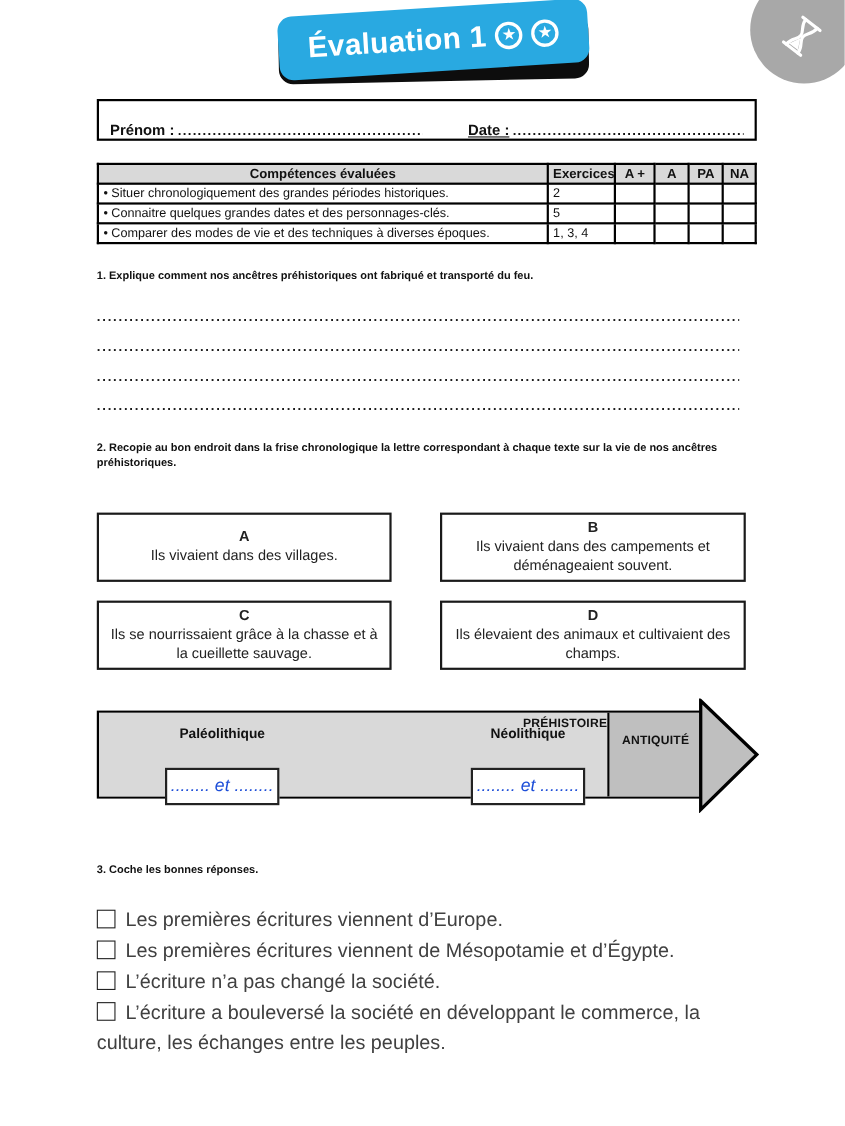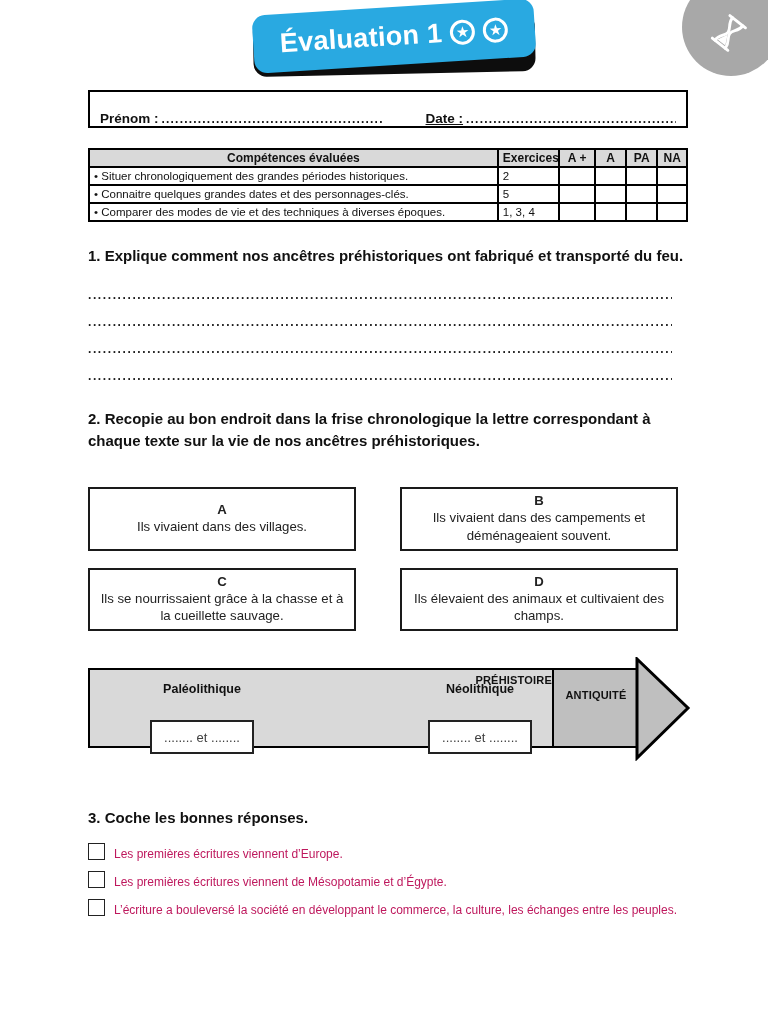--- a/index.html
+++ b/index.html
@@ -52,21 +52,21 @@
   .comp-table { border-collapse:collapse; margin-top:20px; width:600px; table-layout:fixed;border-radius:13px; }
   .comp-table th, .comp-table td {
     border:2px solid #000; font-size:11.5px; padding:1px 4px; height:14px;
     overflow:hidden; white-space:nowrap;
   }
   .comp-table th { background:#d9d9d9; text-align:center; font-weight:bold; font-size:12px; }
   .col-main { width:402px; } .col-ex { width:60px; } .col-ap { width:36px; }
   .col-a { width:30px; } .col-pa { width:31px; } .col-na { width:29px; }
 
   
-  .q-title { font-weight:bold; font-size:15px; line-height:1.45; }
+  .q-title { font-weight:bold; font-size:10px; line-height:1.45; }
   .q1-title { margin-top:23px; }
   .q2-title { margin-top:25px; width:594px; }
   .q3-title { margin-top:46px; }
 
   
   .answer-lines { margin-top:8px; }
   .answer-line {
     width:584px; height:27px; overflow:hidden; white-space:nowrap;
     letter-spacing:1.6px; font-size:12px; font-weight:bold; color:#1a1a1a;
     display:flex; align-items:flex-end;
@@ -91,31 +91,31 @@
     border:2px solid #000; display:flex;
   }
   .tl-prehistoire { flex:1; background:#d9d9d9; position:relative; }
   .tl-main-title { text-align:right; font-weight:bold; font-size:11px; padding-top:4px; letter-spacing:.2px; }
   .tl-period { position:absolute; width:104px; text-align:center; }
   .tl-period-pal { left:60px; top:12px; }
   .tl-period-neo { left:338px; top:12px; }
   .period-label { font-weight:bold; font-size:12.5px; margin-bottom:24px; }
   .answer-box {
     border:2px solid #222; background:#fff; height:30px;
-    display:flex; align-items:center; justify-content:center; font-size:13px; color:#404040;
+    display:flex; align-items:center; justify-content:center; font-size:16px; color:#1d4ed8;font-style:italic;
   }
   .tl-antiquite {
     width:86px; background:#bfbfbf; border-left:2px solid #000;
     font-weight:bold; font-size:11px; text-align:center; padding-top:19px;
     box-sizing:border-box; letter-spacing:.2px;
   }
   .tl-arrow { position:absolute; left:547px; top:0; }
 
   
-  .options { margin-top:11px; font-size:12px; line-height:28px; color:#be185d; width:600px; }
+  .options { margin-top:22px; font-size:18px; line-height:28px; color:#404040; width:600px; }
   .checkbox {
     display:inline-block; width:15px; height:15px; border:1.7px solid #222;
     background:#fff; margin-right:9px; vertical-align:-2px;
   }
 </style>
 </head>
 <body>
 
 <div class="page">
 
@@ -249,18 +249,21 @@
 
     <div class="q-title q3-title">3. Coche les bonnes réponses.</div>
     <div class="options">
       <div class="opt">
         <span class="checkbox"></span><span>Les premières écritures viennent d’Europe.</span>
       </div>
       <div class="opt">
         <span class="checkbox"></span><span>Les premières écritures viennent de Mésopotamie et d’Égypte.</span>
       </div>
       <div class="opt">
+        <span class="checkbox"></span><span>L’écriture n’a pas changé la société.</span>
+      </div>
+      <div class="opt">
         <span class="checkbox"></span><span>L’écriture a bouleversé la société en développant le commerce, la culture, les échanges entre les peuples.</span>
       </div>
     </div>
 
   </div>
 </div>
 
 </body></html>

